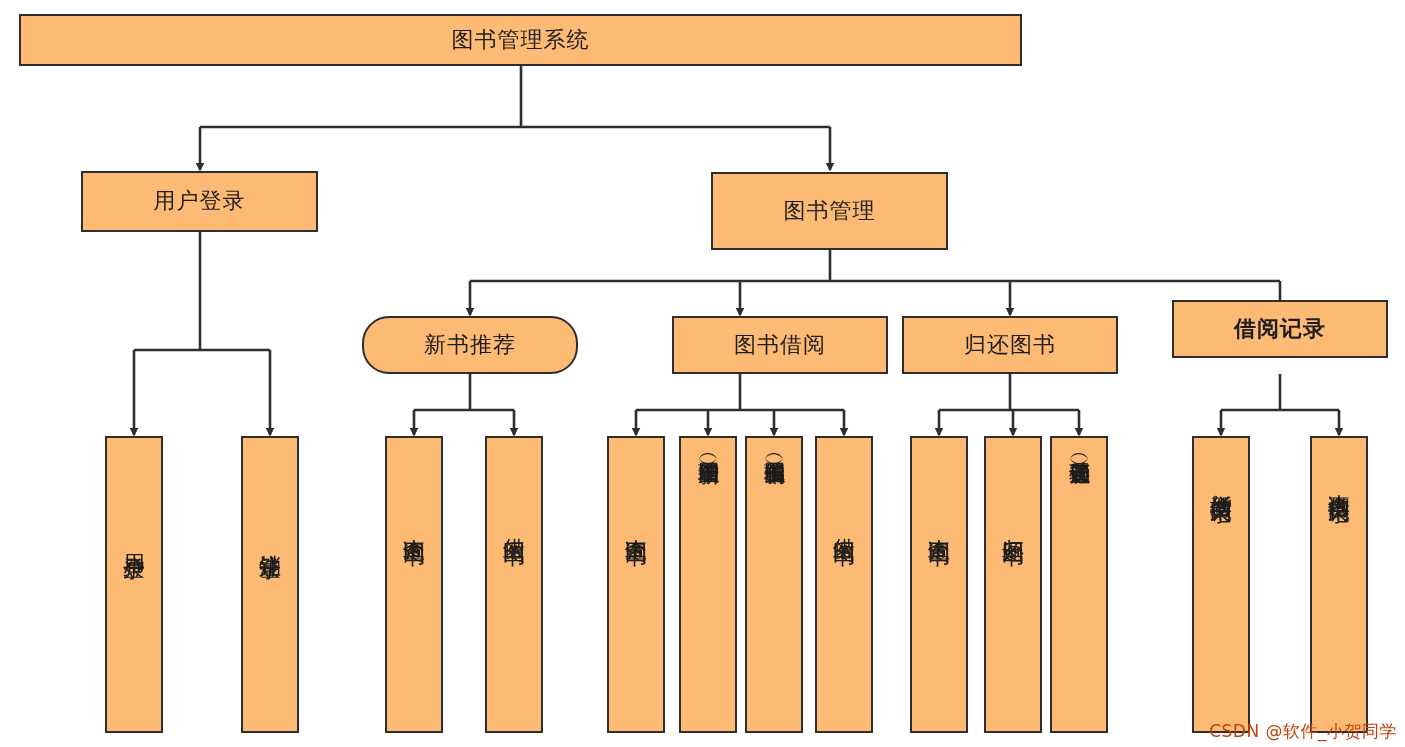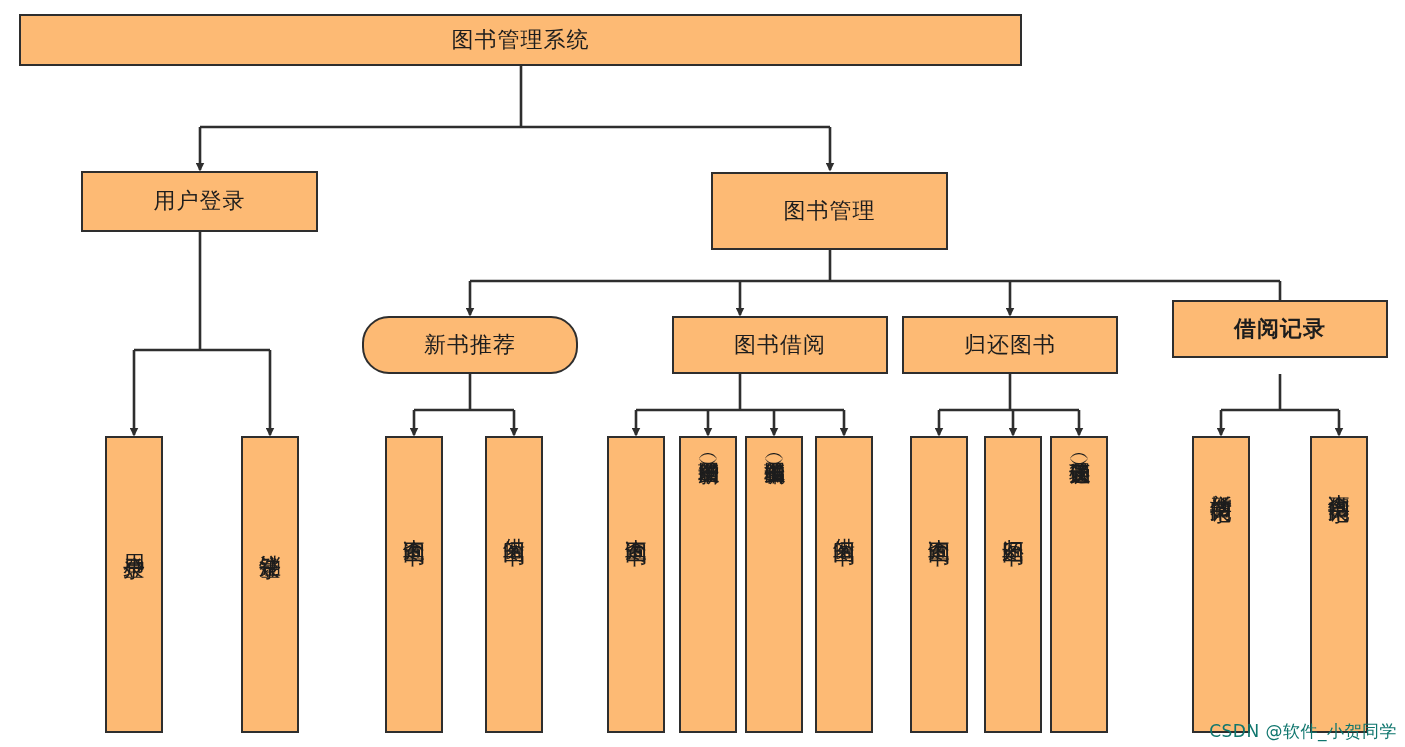--- a/index.html
+++ b/index.html
@@ -57,21 +57,21 @@
   .vtext.tall {
     font-size: 21px;
     line-height: 1.22;
     letter-spacing: 0px;
   }
   .watermark {
     position: absolute;
     right: 8px;
     bottom: 4px;
     font-size: 17px;
-    color: #0f766e;
+    color: #c2410c;
     letter-spacing: 0.5px;
     white-space: nowrap;
   }
 </style>
 </head>
 <body>
 
 <div id="canvas">
   <svg id="edges" viewBox="0 0 1405 747" width="1405" height="747">
     <defs>

